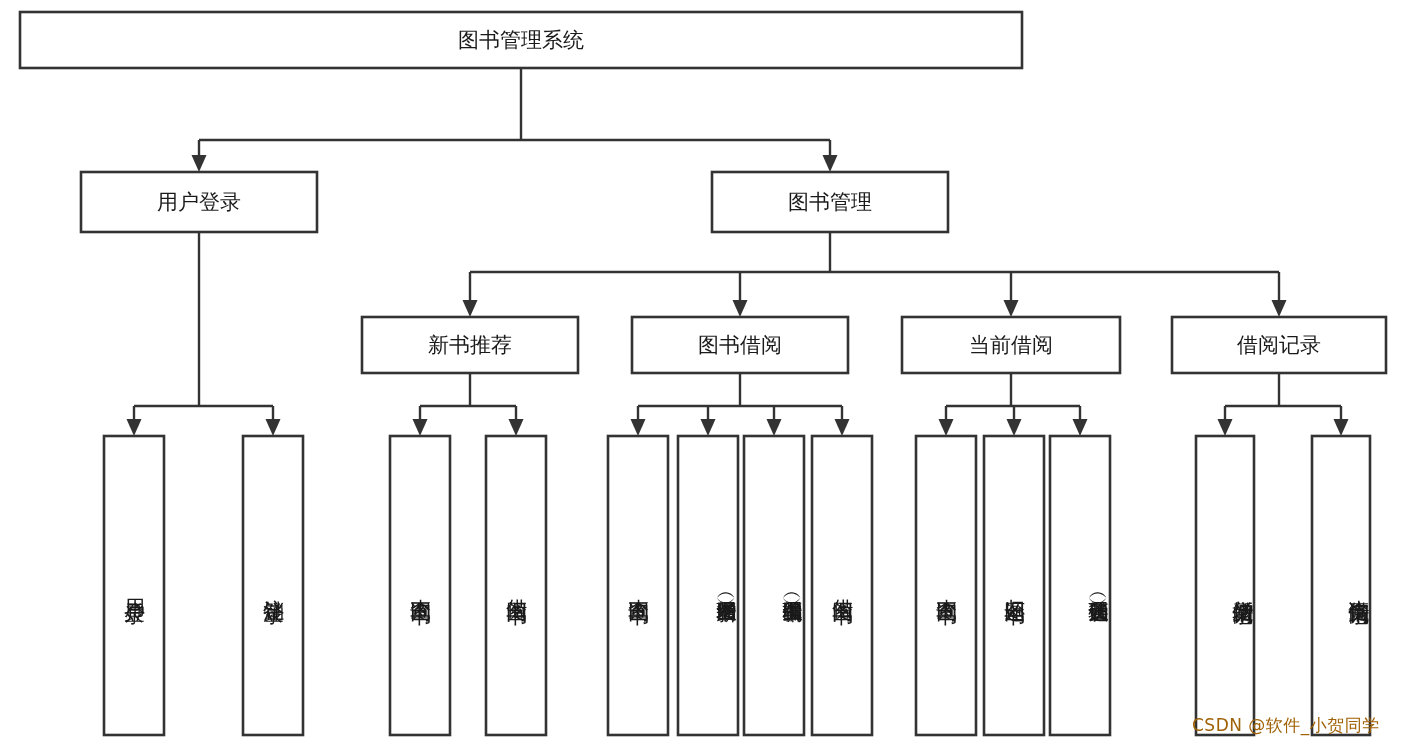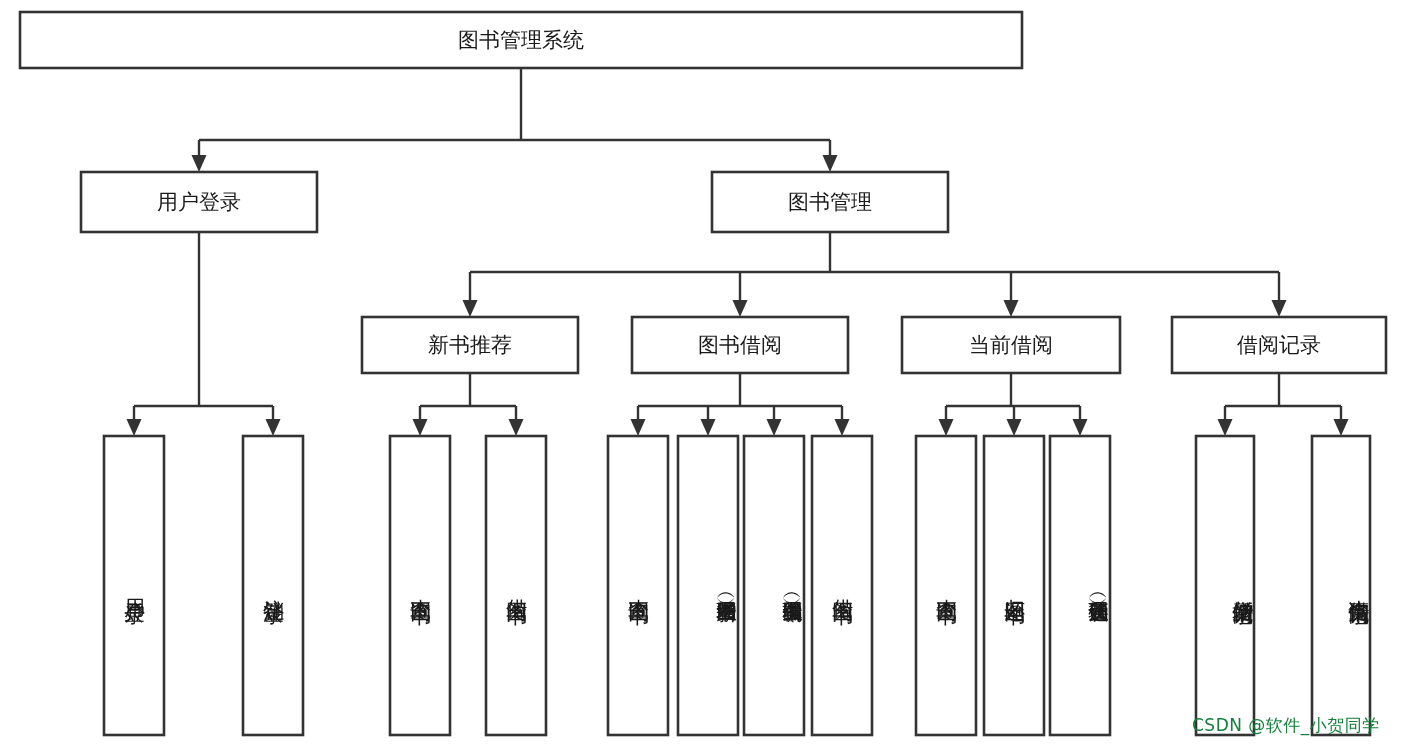--- a/index.html
+++ b/index.html
@@ -61,21 +61,21 @@
     white-space: nowrap;
     display: flex;
     align-items: flex-start;
     justify-content: center;
     pointer-events: none;
   }
   .watermark {
     position: absolute;
     font-family: "DejaVu Sans", "Liberation Sans", sans-serif;
     font-size: 17px;
-    color: #15803d;
+    color: #a16207;
     white-space: nowrap;
     letter-spacing: 0.5px;
   }
 </style>
 </head>
 <body>
 
 <div id="diagram-root">
 
   <svg class="flow" viewBox="0 0 1405 747">

